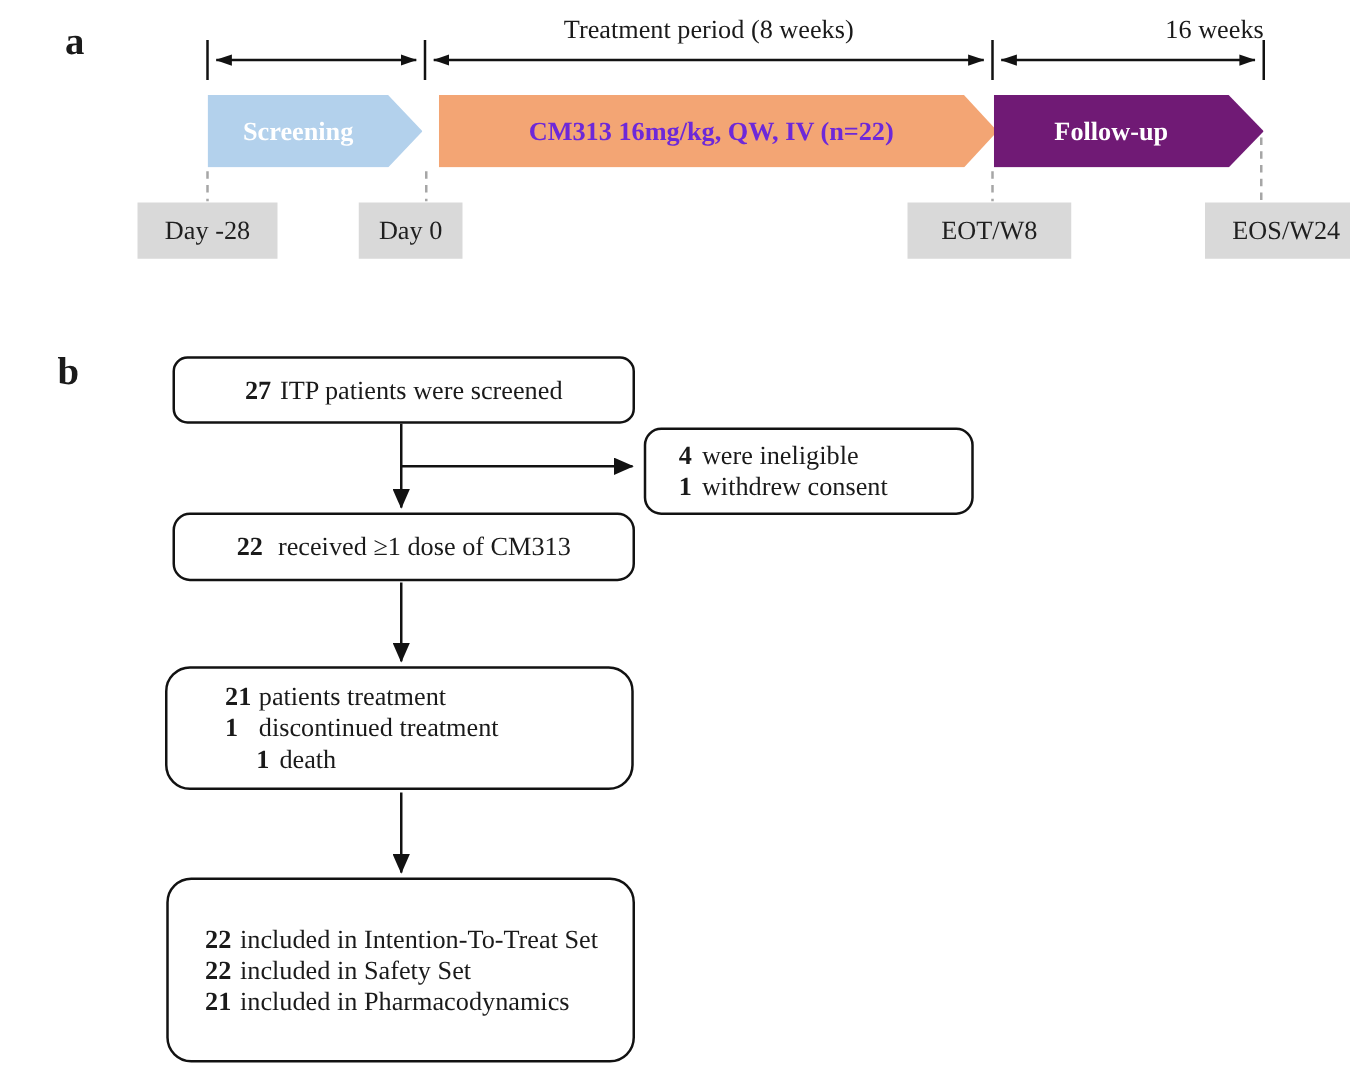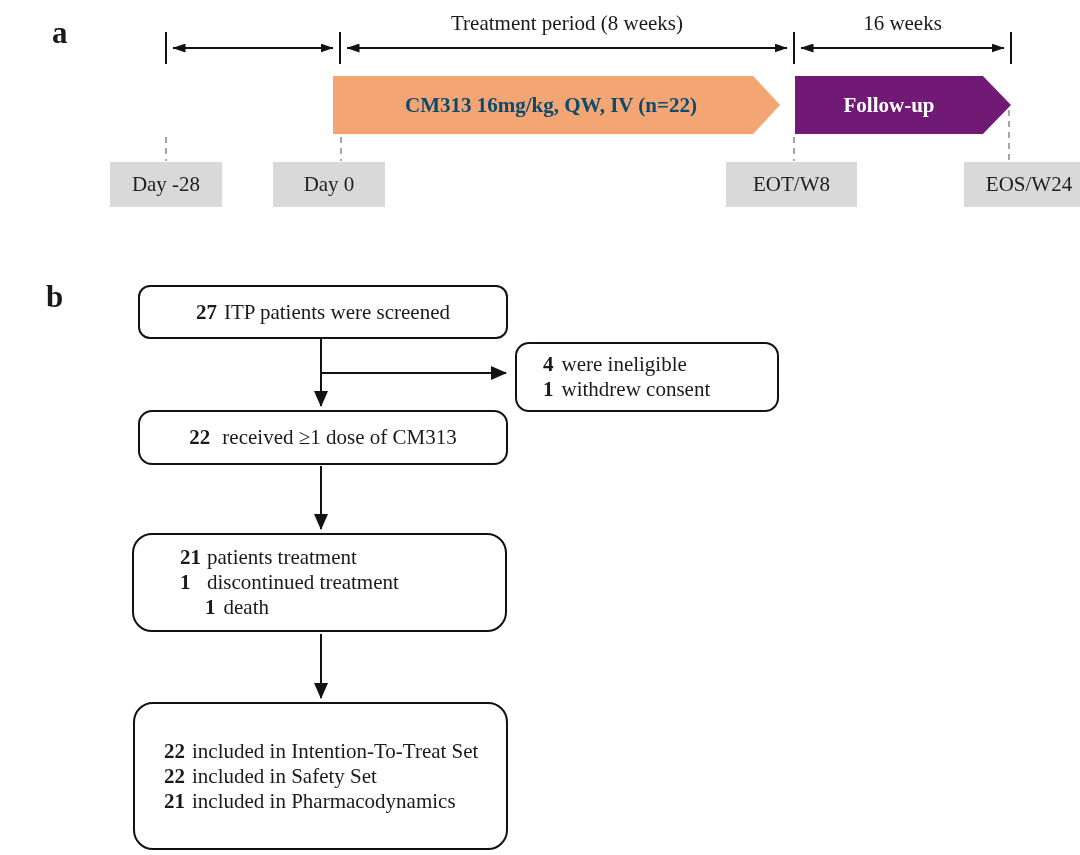--- a/index.html
+++ b/index.html
@@ -14,21 +14,21 @@
   #overlay{position:absolute;left:0;top:0;width:1080px;height:855px;pointer-events:none;}
   #overlay line.solid{stroke:#121212;stroke-width:2;}
   #overlay line.dash{stroke:#a6a6a6;stroke-width:2;stroke-dasharray:6 5;}
   #overlay .head{fill:#121212;}
   
   .duration-label{top:10px;height:26px;font-size:21px;text-align:center;line-height:26px;}
   
   .phase{top:76px;height:58px;line-height:58px;text-align:center;font-weight:700;font-size:21px;white-space:nowrap;}
   .phase-screening{left:166px;width:172px;background:#b3d1ec;color:#ffffff;
     clip-path:polygon(0 0,84% 0,100% 50%,84% 100%,0 100%);padding-right:27px;box-sizing:border-box;}
-  .phase-treatment{left:333px;width:447px;background:#f3a574;color:#0c4a6e;
+  .phase-treatment{left:351px;width:447px;background:#f3a574;color:#6d28d9;
     clip-path:polygon(0 0,94% 0,100% 50%,94% 100%,0 100%);padding-right:27px;box-sizing:border-box;padding-left:16px;}
   .phase-followup{left:795px;width:216px;background:#701a75;color:#ffffff;
     clip-path:polygon(0 0,87% 0,100% 50%,87% 100%,0 100%);padding-right:28px;box-sizing:border-box;}
   
   .milestone{top:162px;height:45px;background:#d9d9d9;color:#1f1f1f;font-size:21px;
     display:flex;align-items:center;justify-content:center;white-space:nowrap;}
   
   .fbox{background:#ffffff;border:2px solid #121212;box-sizing:border-box;
     display:flex;flex-direction:column;justify-content:center;font-size:21px;}
   .fbox .fline{line-height:25px;white-space:nowrap;display:flex;align-items:baseline;}
@@ -84,27 +84,28 @@
       <line class="solid" x1="321" y1="339" x2="321" y2="406" marker-end="url(#ah-flow)"></line>
       <line class="solid" x1="321" y1="373" x2="506" y2="373" marker-end="url(#ah-flow)"></line>
       <line class="solid" x1="321" y1="466" x2="321" y2="529" marker-end="url(#ah-flow)"></line>
       <line class="solid" x1="321" y1="634" x2="321" y2="698" marker-end="url(#ah-flow)"></line>
     </g>
   </svg>
 
   <div class="abs panel-letter" style="left:52px;top:17px;">a</div>
 
   <div class="abs duration-label" style="left:340px;width:454px;">Treatment period (8 weeks)</div>
-  <div class="abs duration-label" style="left:794px;width:217px;">16 weeks</div>
+  <div class="abs duration-label" style="left:794px;width:217px;text-align:right;">16 weeks</div>
 
+  <div class="abs phase phase-screening">Screening</div>
   <div class="abs phase phase-treatment">CM313 16mg/kg, QW, IV (n=22)</div>
   <div class="abs phase phase-followup">Follow-up</div>
 
   <div class="abs milestone" style="left:110px;width:112px;">Day -28</div>
-  <div class="abs milestone" style="left:273px;width:112px;">Day 0</div>
+  <div class="abs milestone" style="left:287px;width:83px;">Day 0</div>
   <div class="abs milestone" style="left:726px;width:131px;">EOT/W8</div>
   <div class="abs milestone" style="left:940px;width:130px;margin-left:24px;">EOS/W24</div>
 
   <div class="abs panel-letter" style="left:46px;top:281px;">b</div>
 
   <div class="abs fbox" style="left:138px;top:285px;width:370px;height:54px;border-radius:12px;">
     <div class="fline center-line">
       <span class="num">27</span>
       <span>ITP patients were screened</span>
     </div>

